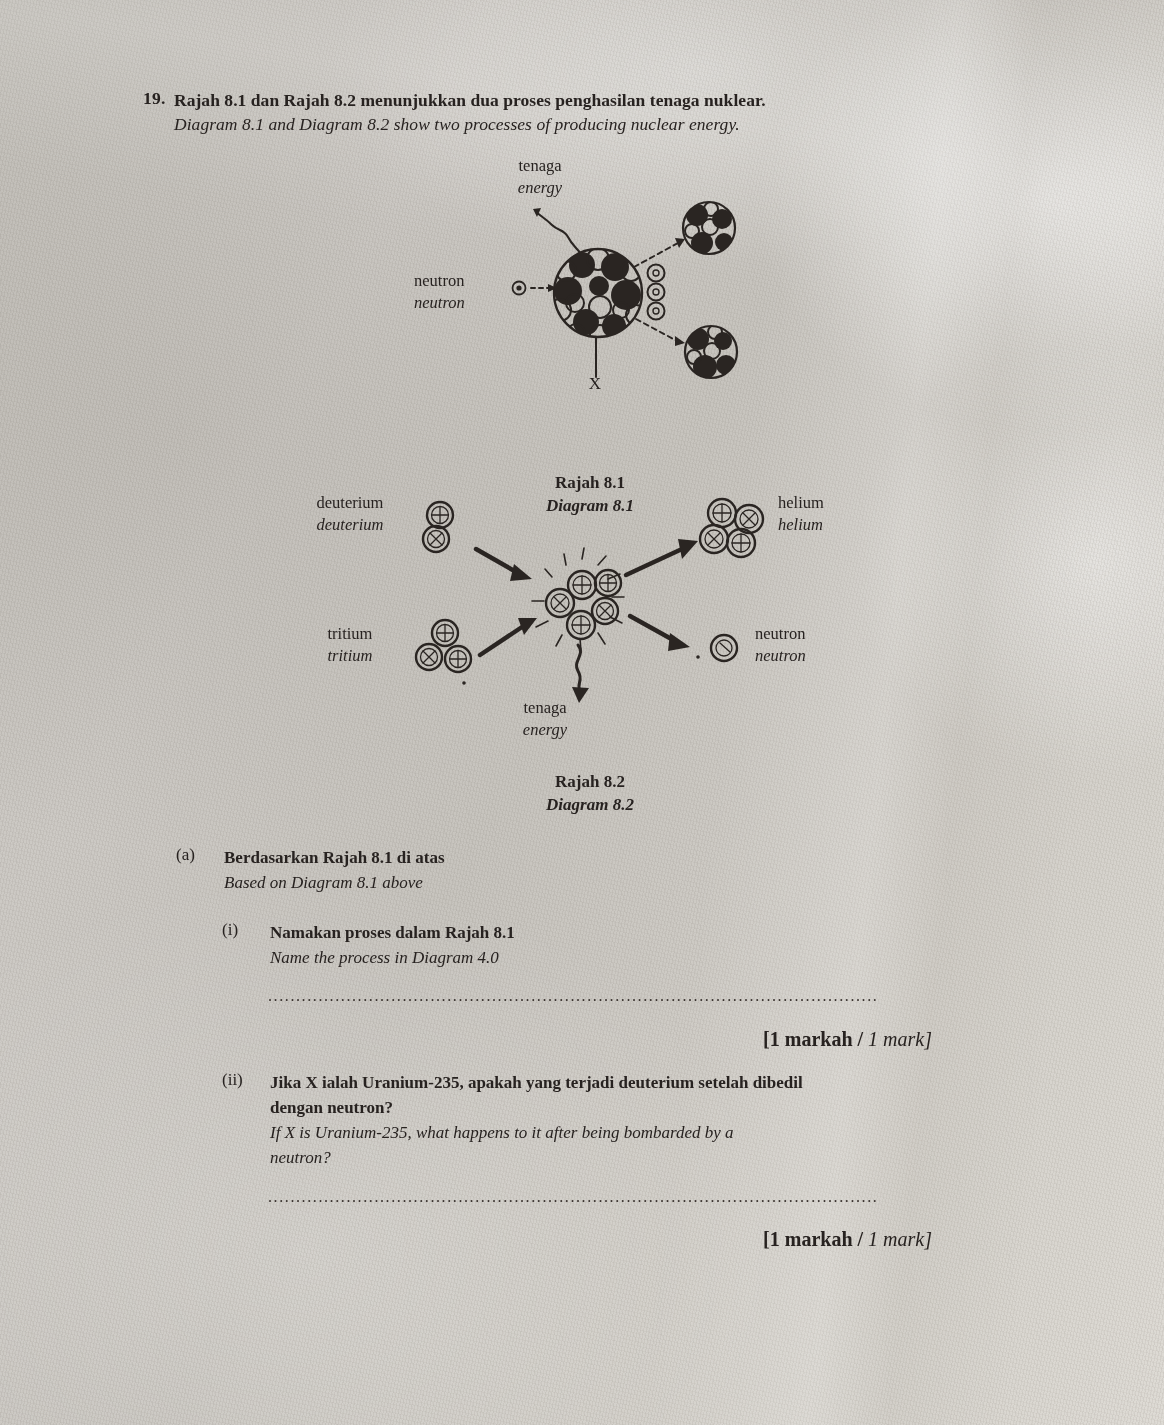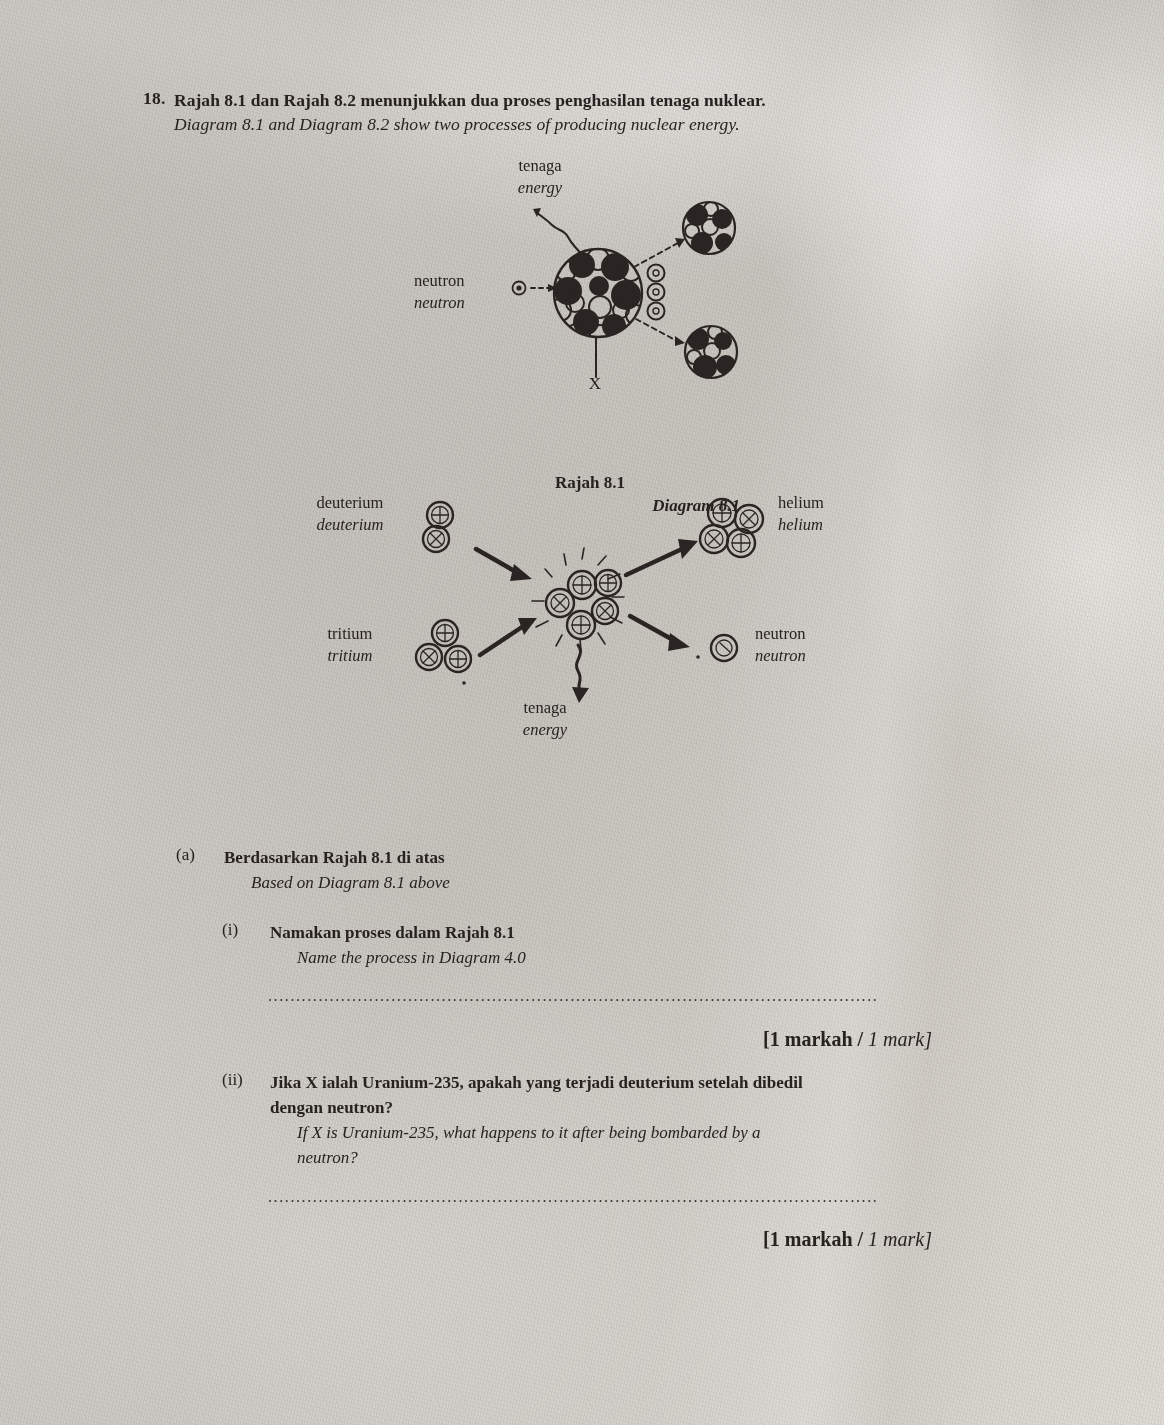--- a/index.html
+++ b/index.html
@@ -40,33 +40,33 @@
   #q-block{position:absolute;left:143px;top:88px;width:820px;}
   #q-block .num{position:absolute;left:0;top:0;font-size:17.5px;font-weight:700;letter-spacing:.2px;}
   #q-block .lines{margin-left:31px;}
   #q-block .l1{font-size:17.5px;font-weight:700;line-height:24px;letter-spacing:.05px;}
   #q-block .l2{font-size:17.5px;font-style:italic;line-height:24px;letter-spacing:.05px;}
 
   
   .figure{position:absolute;}
   .caption{position:absolute;text-align:center;width:300px;}
   .caption .cap-bm{font-size:17px;font-weight:700;line-height:23px;}
-  .caption .cap-en{font-size:17px;font-weight:700;font-style:italic;line-height:23px;text-align:right;}
+  .caption .cap-en{font-size:17px;font-weight:700;font-style:italic;line-height:23px;}
 
   .dlabel{position:absolute;text-align:left;line-height:22px;}
   .dlabel.r{text-align:center;}
   .dlabel .bmL{font-size:16.5px;}
   .dlabel .enL{font-size:16.5px;font-style:italic;}
 
   
   .part{position:absolute;}
   .part .mk{position:absolute;left:0;top:0;font-size:17px;}
   .part .body{margin-left:0;}
   .part .pbm{font-size:17px;line-height:25px;font-weight:700;}
-  .part .pen{font-size:17px;line-height:25px;font-style:italic;margin-left:27px;}
+  .part .pen{font-size:17px;line-height:25px;font-style:italic;}
 
   .dotline{position:absolute;font-size:16px;letter-spacing:1.6px;color:#3a332f;
            white-space:nowrap;overflow:hidden;}
   .marks{position:absolute;font-size:20px;text-align:right;}
   .marks .mbm{font-weight:700;}
   .marks .men{font-style:italic;}
 
   svg{display:block;overflow:visible;}
   .stroke{fill:none;stroke:#2a2522;stroke-linecap:round;stroke-linejoin:round;}
   .fillk{fill:#2a2522;}
@@ -74,21 +74,21 @@
 </head>
 <body>
 
 <div id="paper"></div>
 <div id="grain"></div>
 <div id="creases"></div>
 
 <div id="sheet">
 
   <div id="q-block">
-    <div class="num ink">18.</div>
+    <div class="num ink">19.</div>
     <div class="lines">
       <div class="l1 ink">Rajah 8.1 dan Rajah 8.2 menunjukkan dua proses penghasilan tenaga nuklear.</div>
       <div class="l2 ink">Diagram 8.1 and Diagram 8.2 show two processes of producing nuclear energy.</div>
     </div>
   </div>
 
   <div class="figure" style="left:400px;top:155px;width:380px;height:250px;">
 
     <div class="dlabel" style="left:75px;top:0px;width:130px;text-align:center;">
       <div class="bmL ink">tenaga</div>
@@ -355,20 +355,24 @@
       <g>
         <circle cx="434" cy="163" r="13" class="stroke" stroke-width="2.4"></circle>
         <circle cx="434" cy="163" r="8" class="stroke" stroke-width="1.3"></circle>
         <path d="M430 158 L440 167" class="stroke" stroke-width="1.3"></path>
       </g>
       <circle cx="408" cy="172" r="1.8" class="fillk"></circle>
       <circle cx="174" cy="198" r="1.8" class="fillk"></circle>
     </svg>
   </div>
 
+  <div class="caption ink" style="left:440px;top:770px;">
+    <div class="cap-bm">Rajah 8.2</div>
+    <div class="cap-en">Diagram 8.2</div>
+  </div>
 
   <div class="part" style="left:176px;top:845px;width:640px;">
     <div class="mk ink">(a)</div>
     <div class="body" style="margin-left:48px;">
       <div class="pbm ink">Berdasarkan Rajah 8.1 di atas</div>
       <div class="pen ink">Based on Diagram 8.1 above</div>
     </div>
   </div>
 
   <div class="part" style="left:222px;top:920px;width:620px;">

